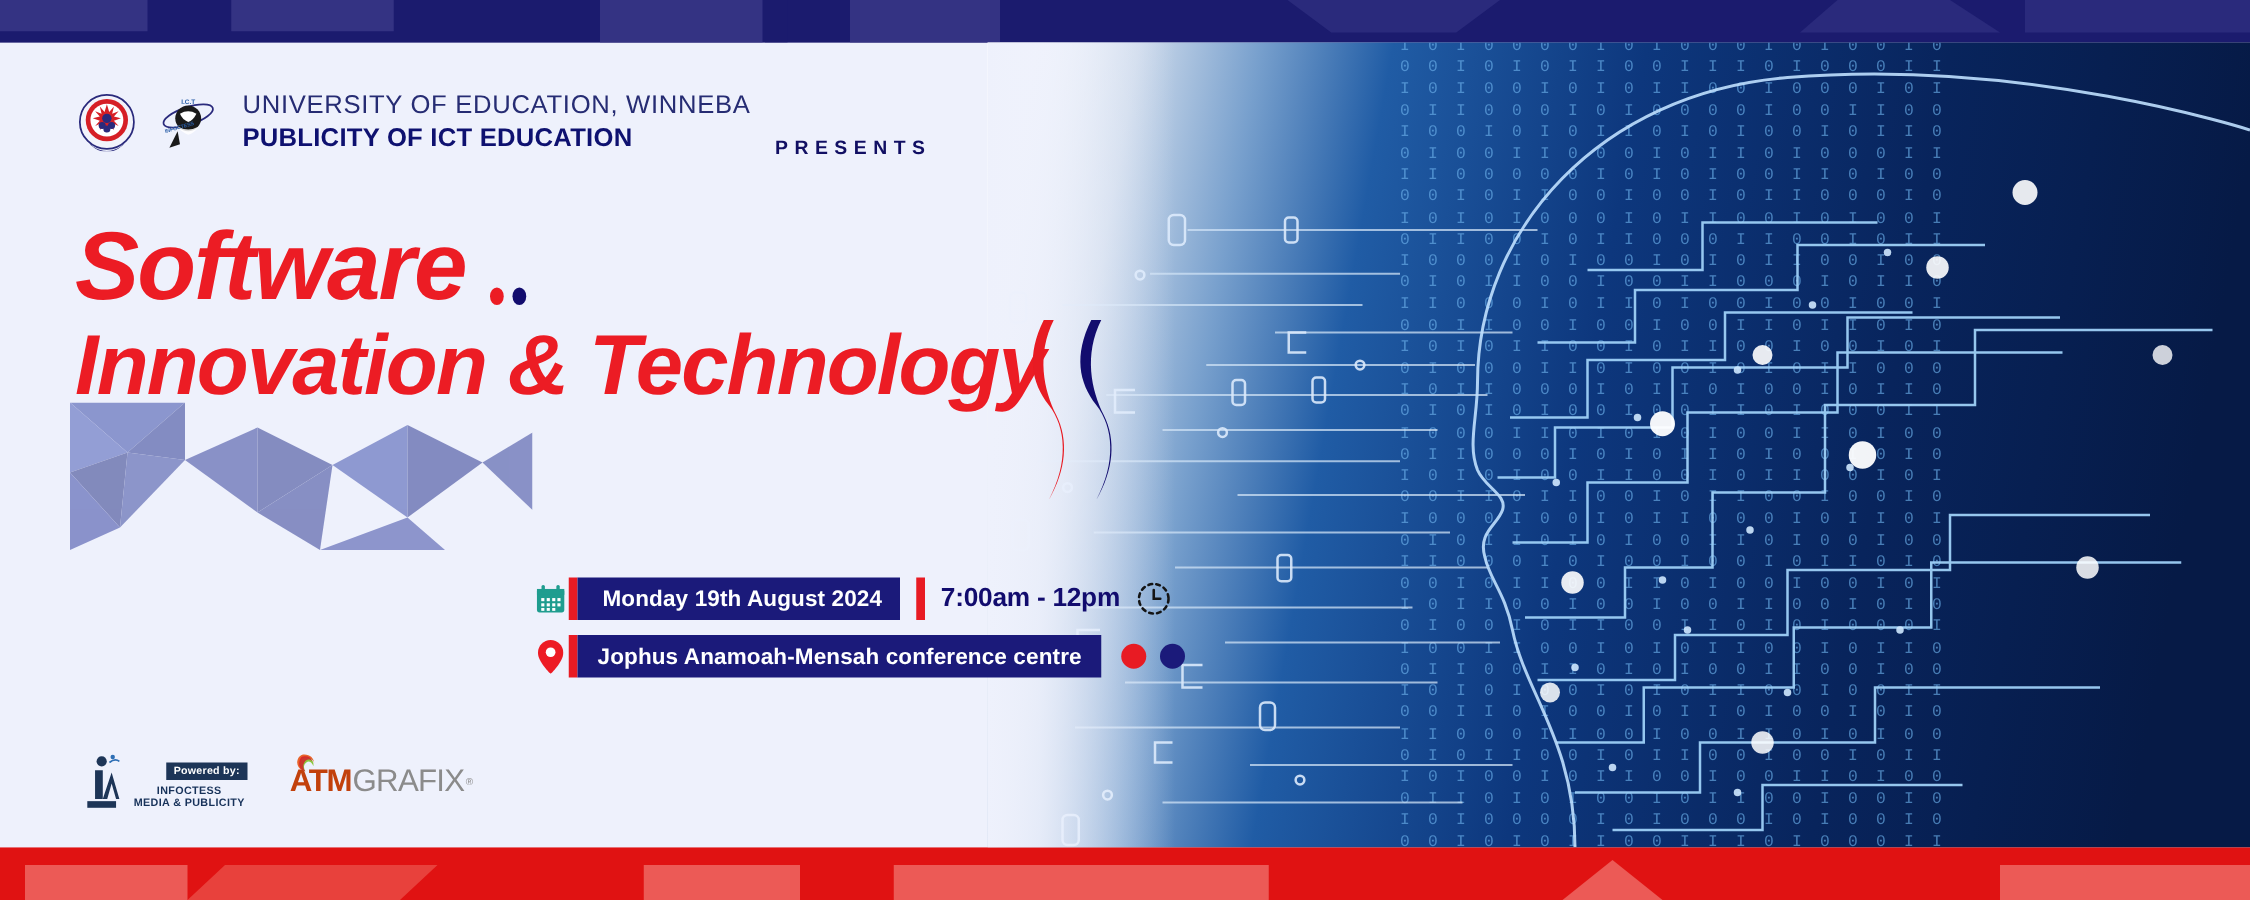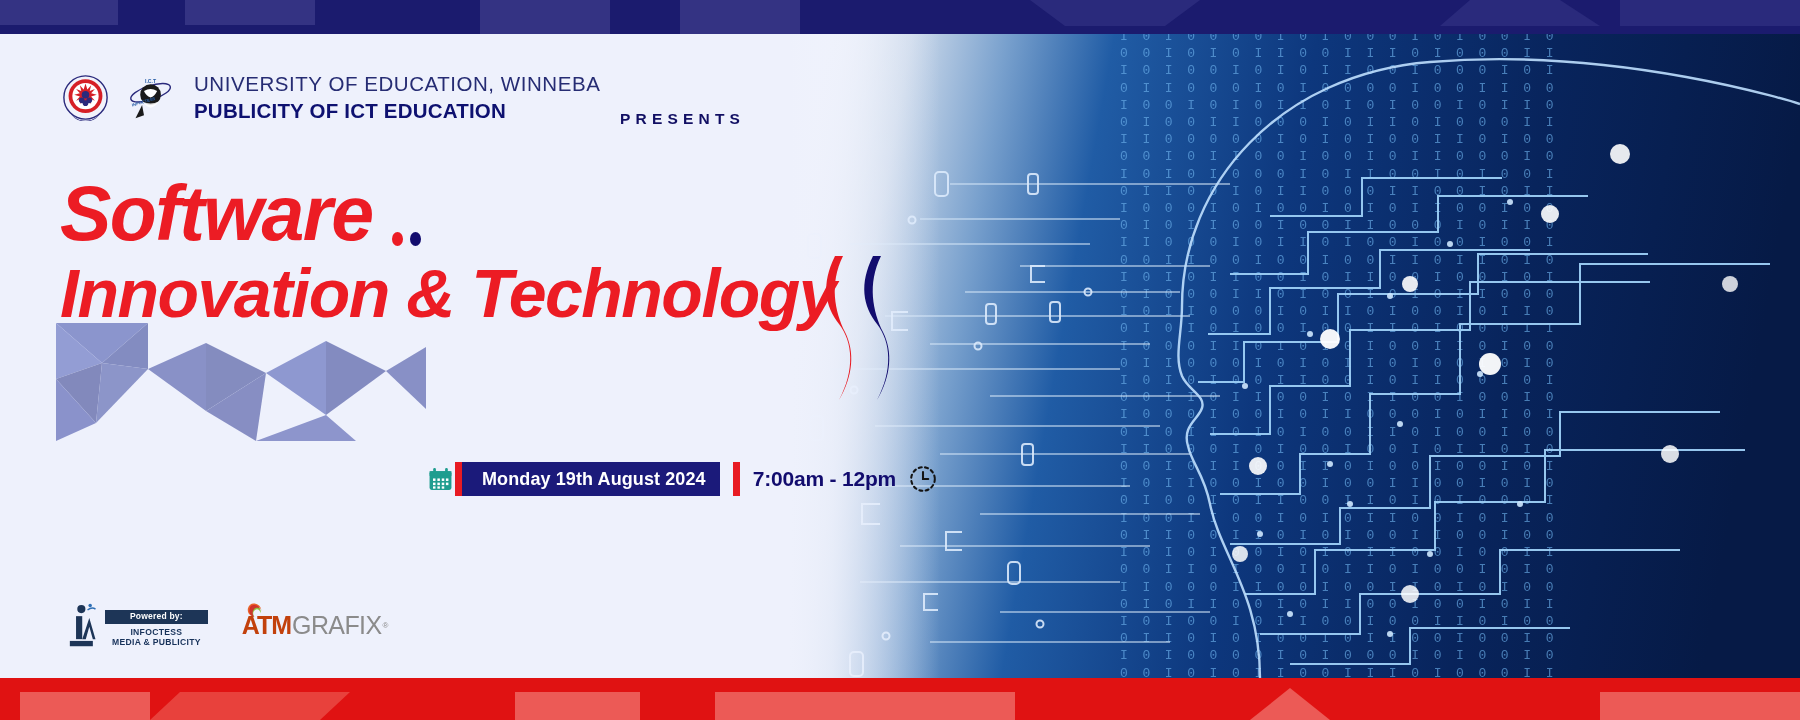--- a/index.html
+++ b/index.html
@@ -130,21 +130,21 @@
   .end-dots { display:flex; align-items:center; gap:11px; margin-left:16px; }
   .end-dots i { width:20px; height:20px; border-radius:50%; display:block; }
 
   
   .footer { position:absolute; left:66px; top:602px; display:flex; align-items:center; gap:34px; z-index:20; }
   .powered-logo { display:flex; align-items:flex-end; gap:3px; }
   .powered-mark { width:36px; height:46px; flex:none; }
   .powered-txt { line-height:1; }
   .powered-by {
     background:#1d3557; color:#fff; font-size:8.5px; font-weight:bold;
-    padding:2px 25px 3px; display:inline-block; letter-spacing:.2px;
+    padding:2px 6px 3px; display:inline-block; letter-spacing:.2px;margin-left:28px;
   }
   .infoctess {
     color:#17325a; font-size:8.6px; font-weight:bold; text-align:center;
     letter-spacing:.3px; margin-top:3px; line-height:1.25;
   }
   .atm-logo { display:flex; align-items:center; gap:1px; position:relative; }
   .atm-swirl { width:19px; height:19px; position:absolute; left:2px; top:-9px; }
   .atm-bold { font-size:25px; font-weight:bold; color:#c2410c; letter-spacing:-1px; }
   .atm-light { font-size:25px; font-weight:normal; color:#8b8b8b; letter-spacing:-.6px; }
   .atm-reg { font-size:8px; color:#8b8b8b; vertical-align:super; }
@@ -450,20 +450,34 @@
       <svg class="clock-icon" viewBox="0 0 32 32">
         <g fill="none" stroke="#141414" stroke-width="2.2" stroke-linecap="round" stroke-dasharray="3.2 3.6">
           <circle cx="16" cy="16" r="12.6"></circle>
         </g>
         <g fill="none" stroke="#141414" stroke-width="2.2" stroke-linecap="round">
           <path d="M16 8.6 V16 H21.6"></path>
         </g>
       </svg>
     </div>
 
+    <div class="info-row">
+      <div class="icon-slot">
+        <svg class="pin-icon" viewBox="0 0 24 32">
+          <path d="M12 0 C5.4 0 0 5.4 0 12 C0 21 12 32 12 32 C12 32 24 21 24 12 C24 5.4 18.6 0 12 0 Z" fill="#ed1b24"></path>
+          <circle cx="12" cy="11.6" r="4.6" fill="#ffffff"></circle>
+        </svg>
+      </div>
+      <div class="red-tick"></div>
+      <div class="navy-chip">Jophus Anamoah-Mensah conference centre</div>
+      <div class="end-dots">
+        <i style="background:#e81b23;"></i>
+        <i style="background:#1b1a7a;"></i>
+      </div>
+    </div>
   </div>
 
   <div class="footer">
 
     <div class="powered-logo">
       <svg class="powered-mark" viewBox="0 0 40 52">
         <circle cx="17" cy="8" r="4.6" fill="#1d3557"></circle>
         <path d="M11 16 h7 v26 h-7 Z" fill="#1d3557"></path>
         <path d="M18 42 L26 18 L33 42 L30 42 L26 28 L22 42 Z" fill="#1d3557"></path>
         <circle cx="27" cy="4" r="2" fill="#2e6fb5"></circle>

